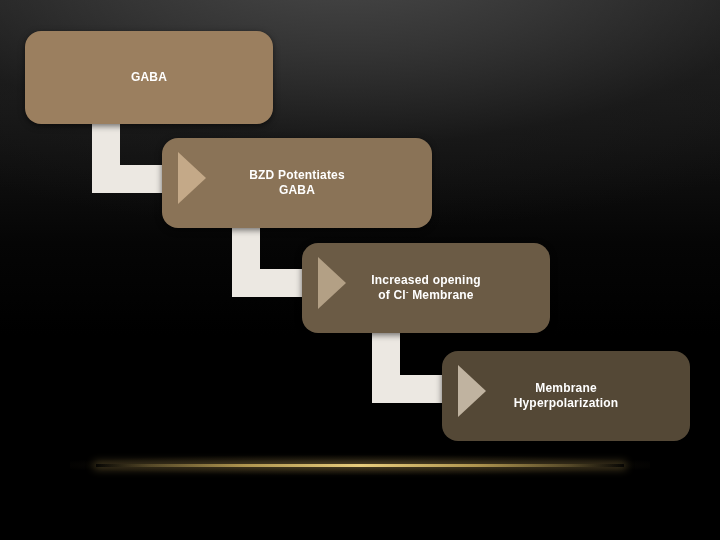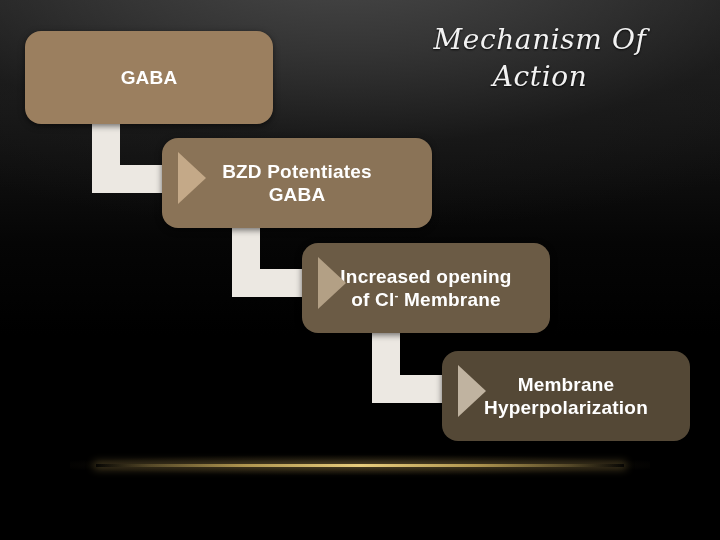--- a/index.html
+++ b/index.html
@@ -44,21 +44,21 @@
   .box {
     position: absolute;
     border-radius: 16px;
     box-sizing: border-box;
     display: flex;
     align-items: center;
     justify-content: center;
     text-align: center;
     color: #ffffff;
     font-weight: bold;
-    font-size: 19px;
+    font-size: 12px;
     line-height: 1.22;
     letter-spacing: 0.2px;
     padding: 6px 14px;
     box-shadow: 0 2px 6px rgba(0,0,0,0.55);
     z-index: 3;
     white-space: pre-line;
   }
   .box-label { position: relative; z-index: 4; white-space: pre-line; }
   .box sup { font-size: 0.62em; vertical-align: super; line-height: 0; }
 
@@ -143,22 +143,20 @@
       rgba(150,125,70,0.10) 45%,
       rgba(0,0,0,0) 78%);
     z-index: 0;
   }
 </style>
 </head>
 <body>
 
 <div id="slide">
 
-  <div class="title">Mechanism Of
-Action</div>
 
   <div class="box" id="box1" style="background: rgb(155, 127, 95);">
     <span class="box-label">GABA</span>
   </div>
 
   <div class="connector" id="conn1">
     <div class="conn-vert" style="background: rgb(236, 232, 226);"></div>
     <div class="conn-horz" style="background: rgb(236, 232, 226);"></div>
     <div class="conn-head" style="border-left-color: rgb(236, 232, 226);"></div>
   </div>

